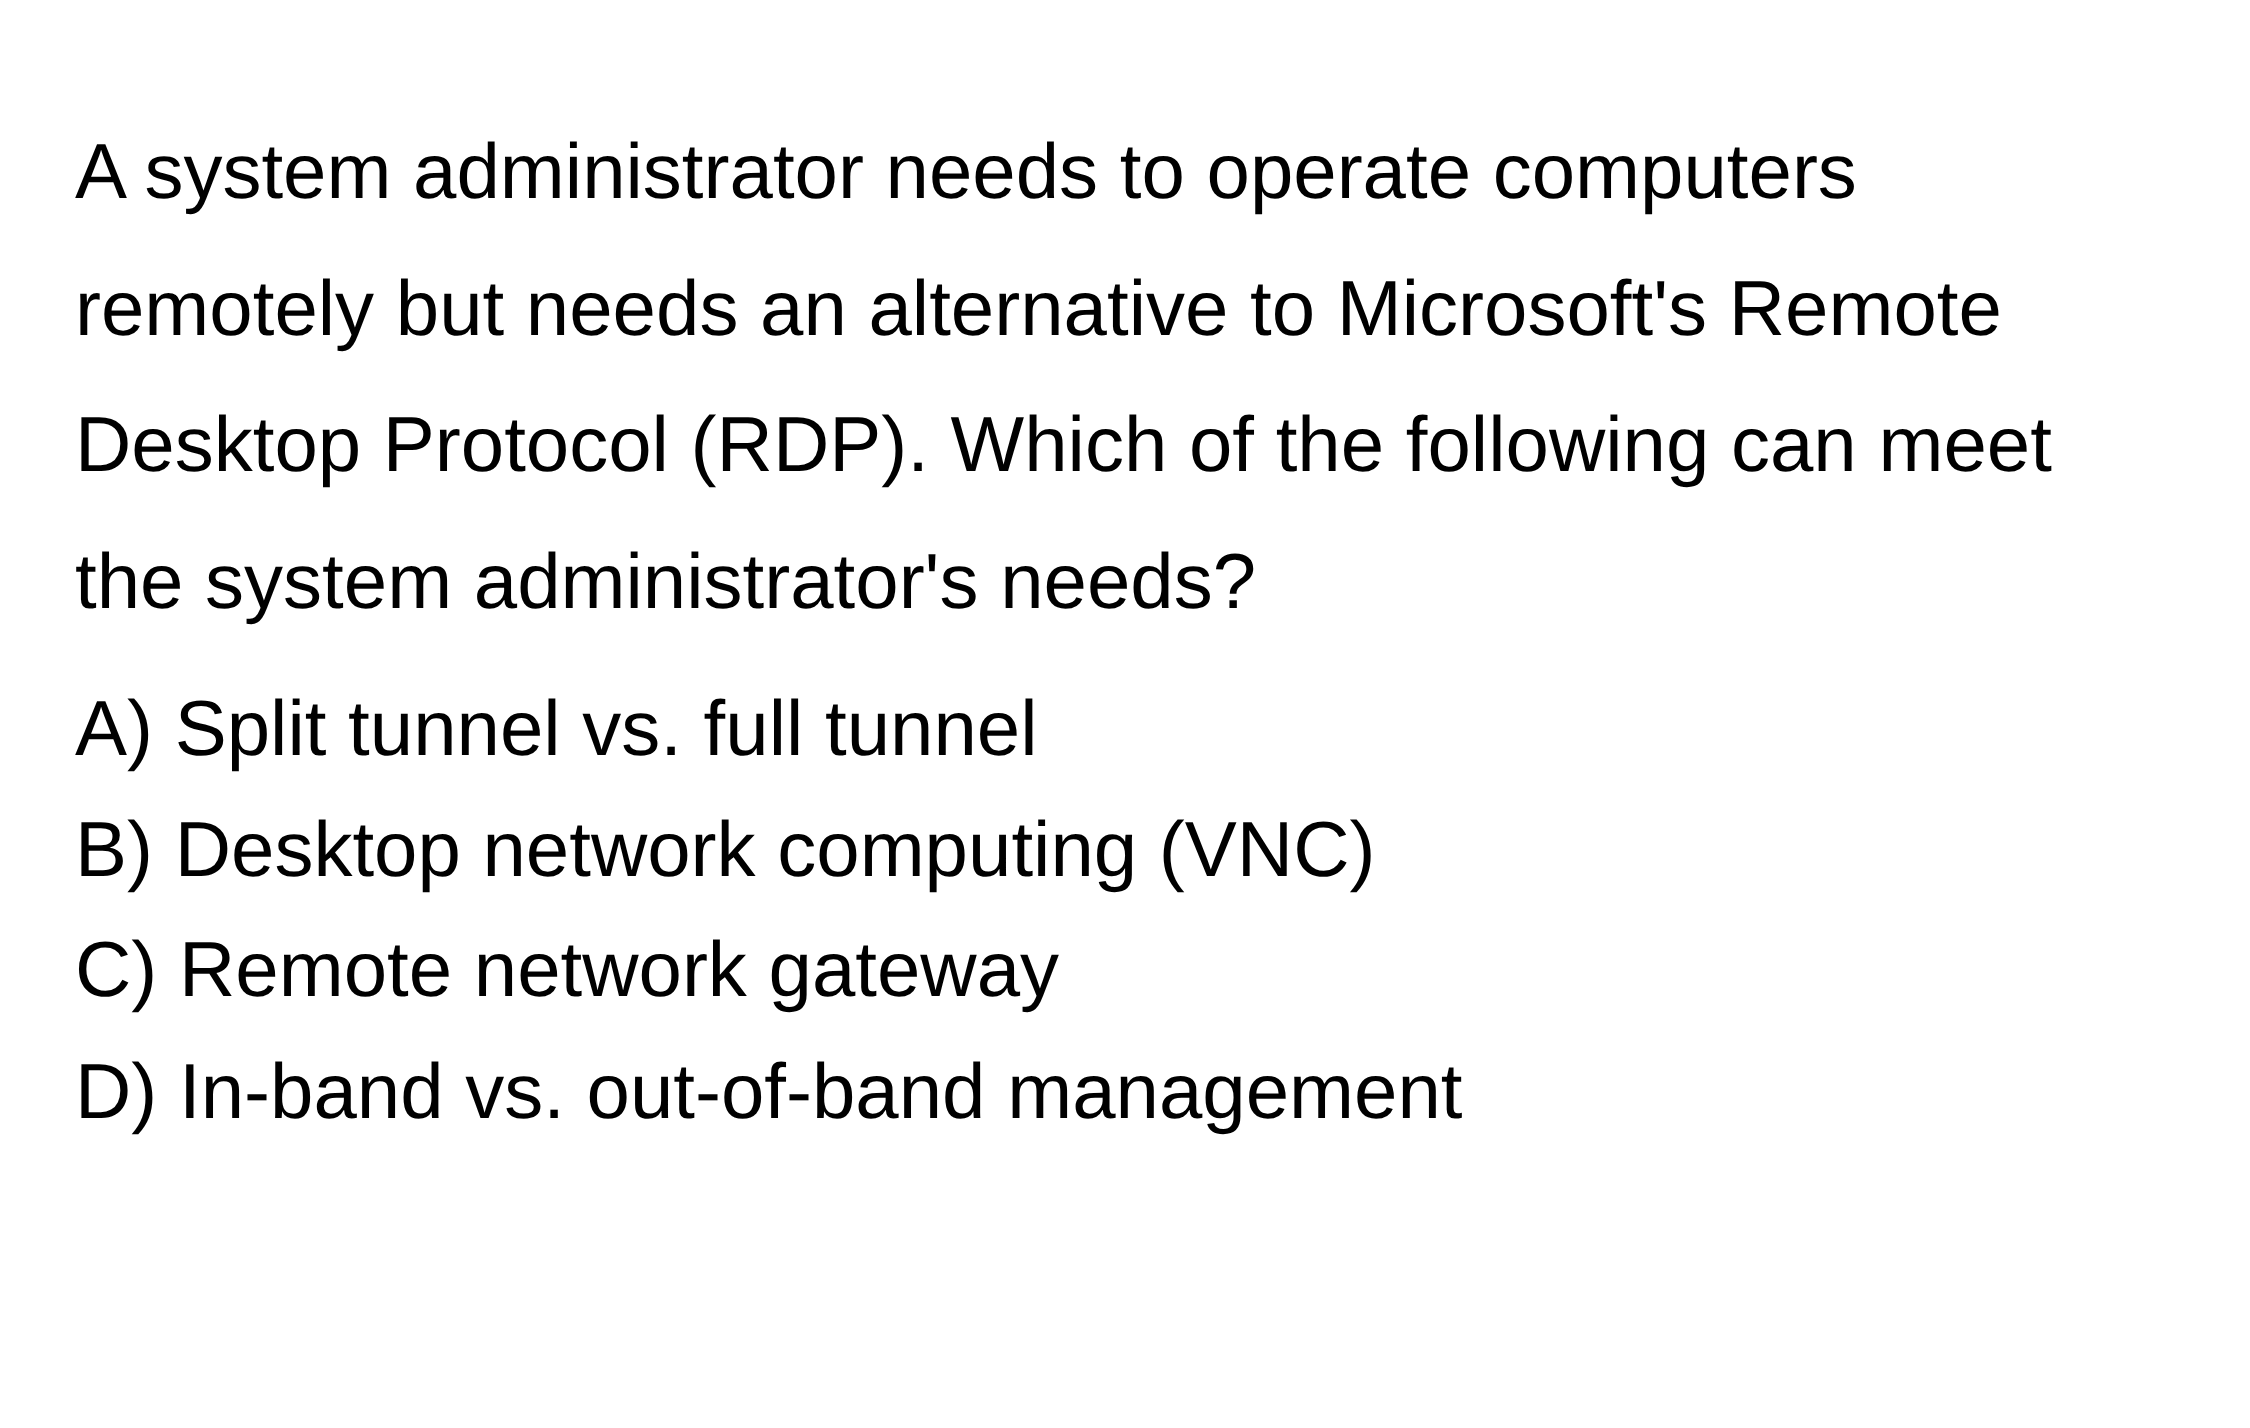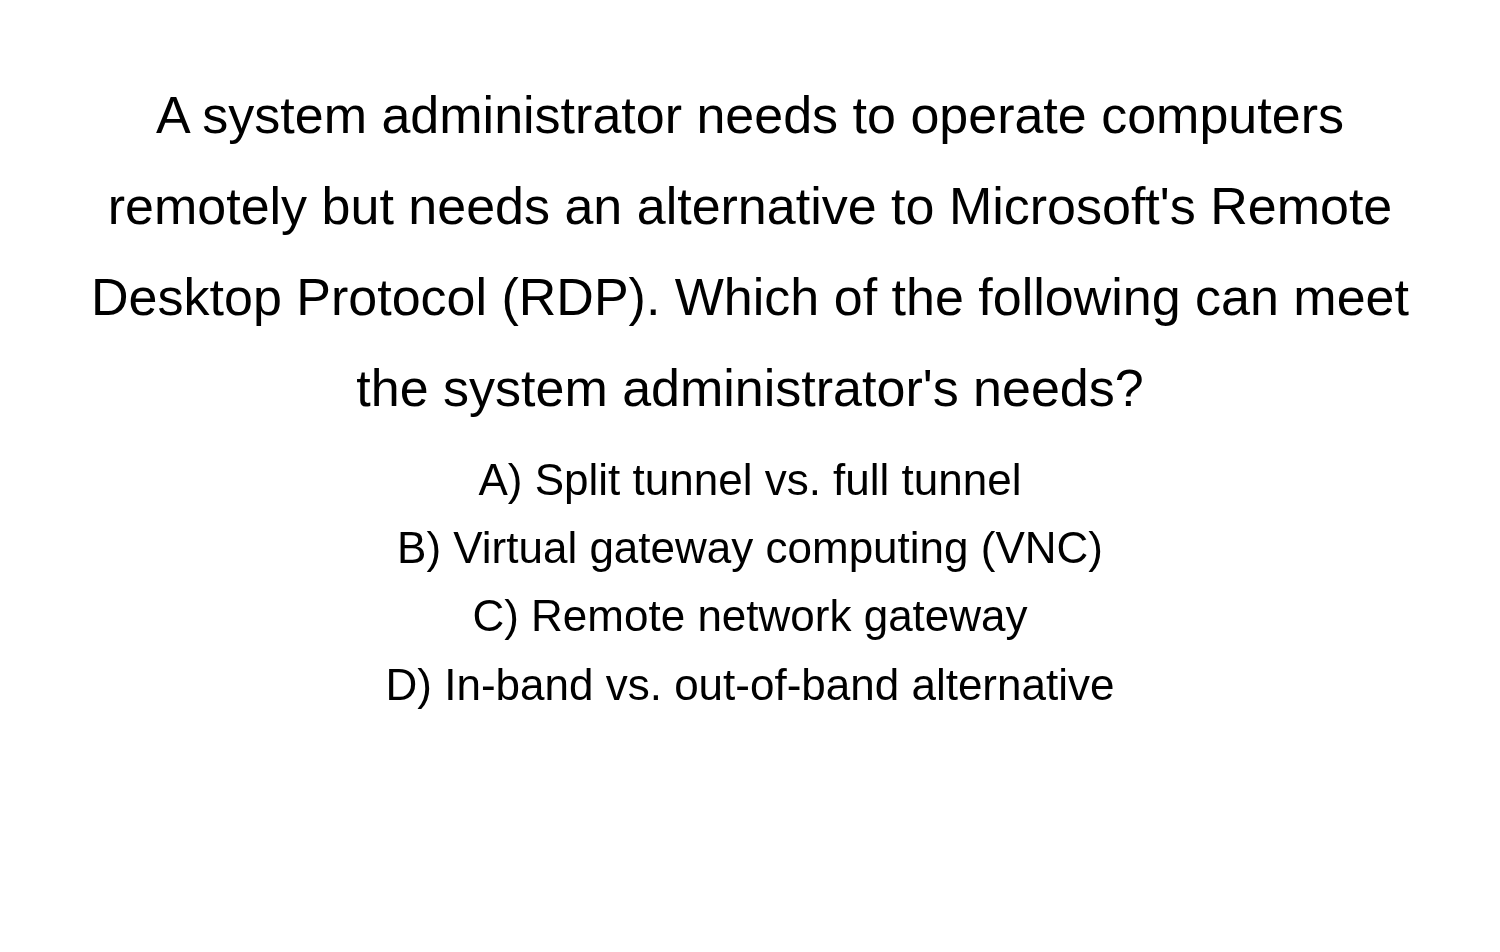--- a/index.html
+++ b/index.html
@@ -1,40 +1,39 @@
 <!DOCTYPE html>
 <html><head>
   <meta charset="utf-8">
   <style>
     * {
       margin: 0;
       padding: 0;
       box-sizing: border-box;
-      text-align: center;
     }
     body {
       width: 1500px;
       height: 952px;
       background: #ffffff;
       font-family: -apple-system, BlinkMacSystemFont, "Segoe UI", Helvetica, Arial, sans-serif;
       color: #000000;
       padding: 70px 50px 50px 50px;
     }
     .question-text {
       font-size: 52px;
       line-height: 1.75;
       font-weight: 400;
       margin-bottom: 12px;
     }
     .option {
-      font-size: 44px;
+      font-size: 52px;
       line-height: 1.55;
       font-weight: 400;
     }
   </style>
 </head>
 <body>
 
 <div class="question-text">A system administrator needs to operate computers remotely but needs an alternative to Microsoft's Remote Desktop Protocol (RDP). Which of the following can meet the system administrator's needs?</div>
 <div class="option">A) Split tunnel vs. full tunnel</div>
-<div class="option">B) Virtual gateway computing (VNC)</div>
+<div class="option">B) Desktop network computing (VNC)</div>
 <div class="option">C) Remote network gateway</div>
-<div class="option">D) In-band vs. out-of-band alternative</div>
+<div class="option">D) In-band vs. out-of-band management</div>
 
 </body></html>

